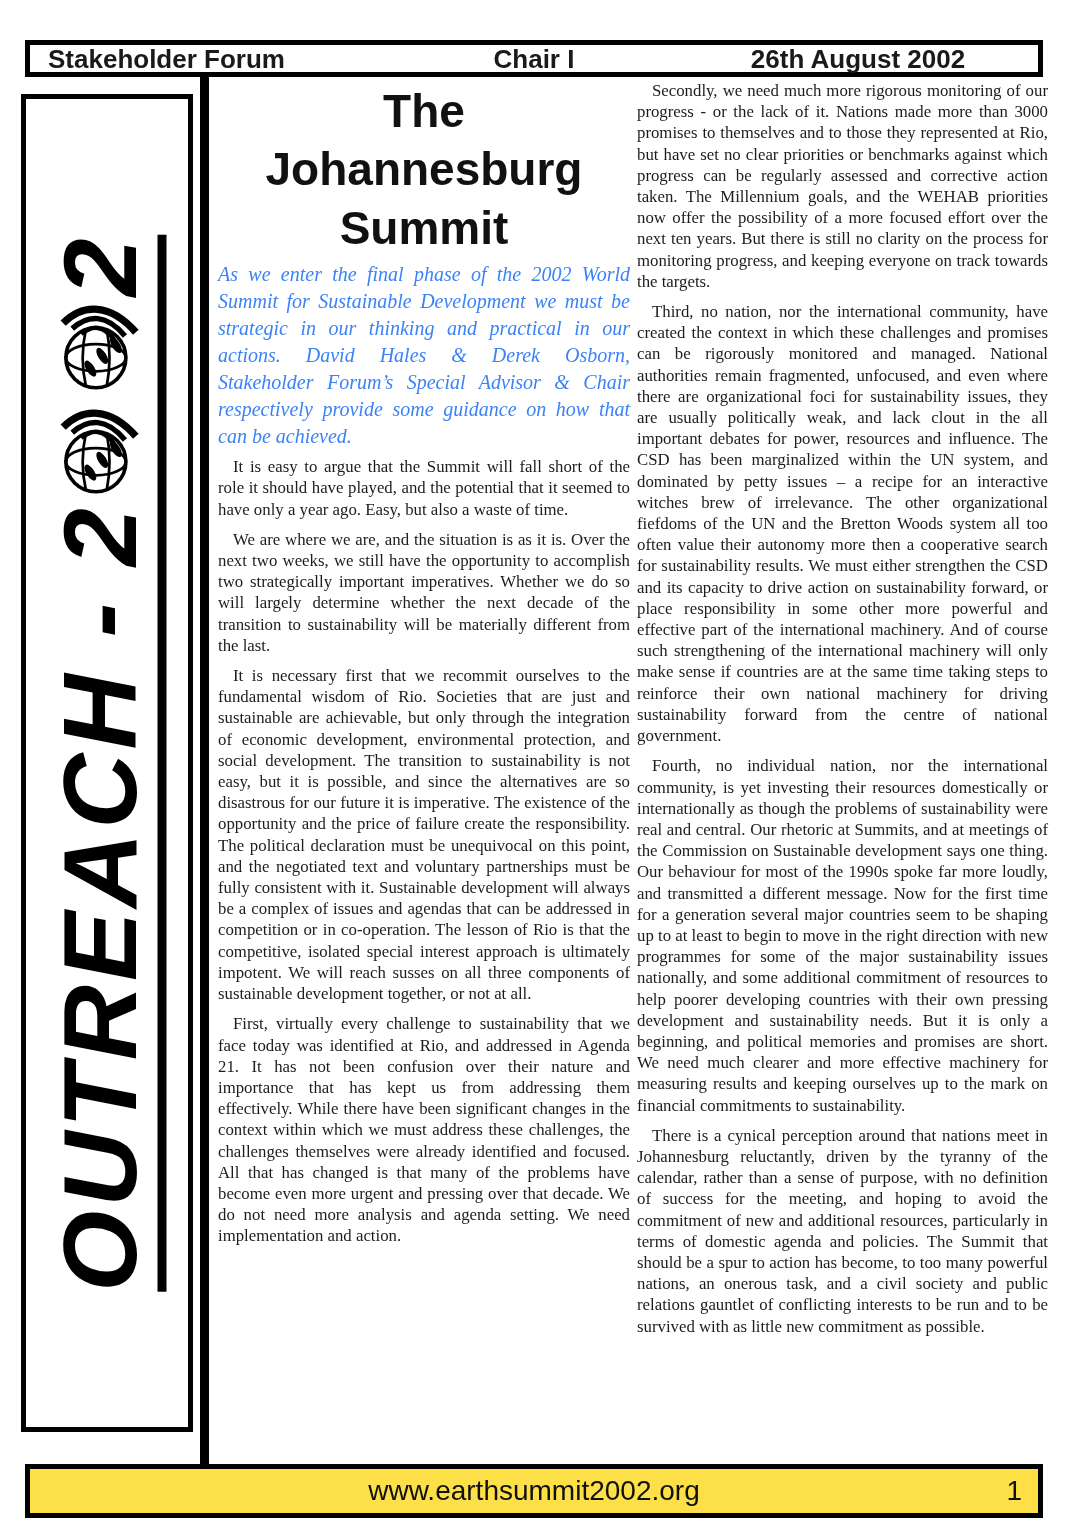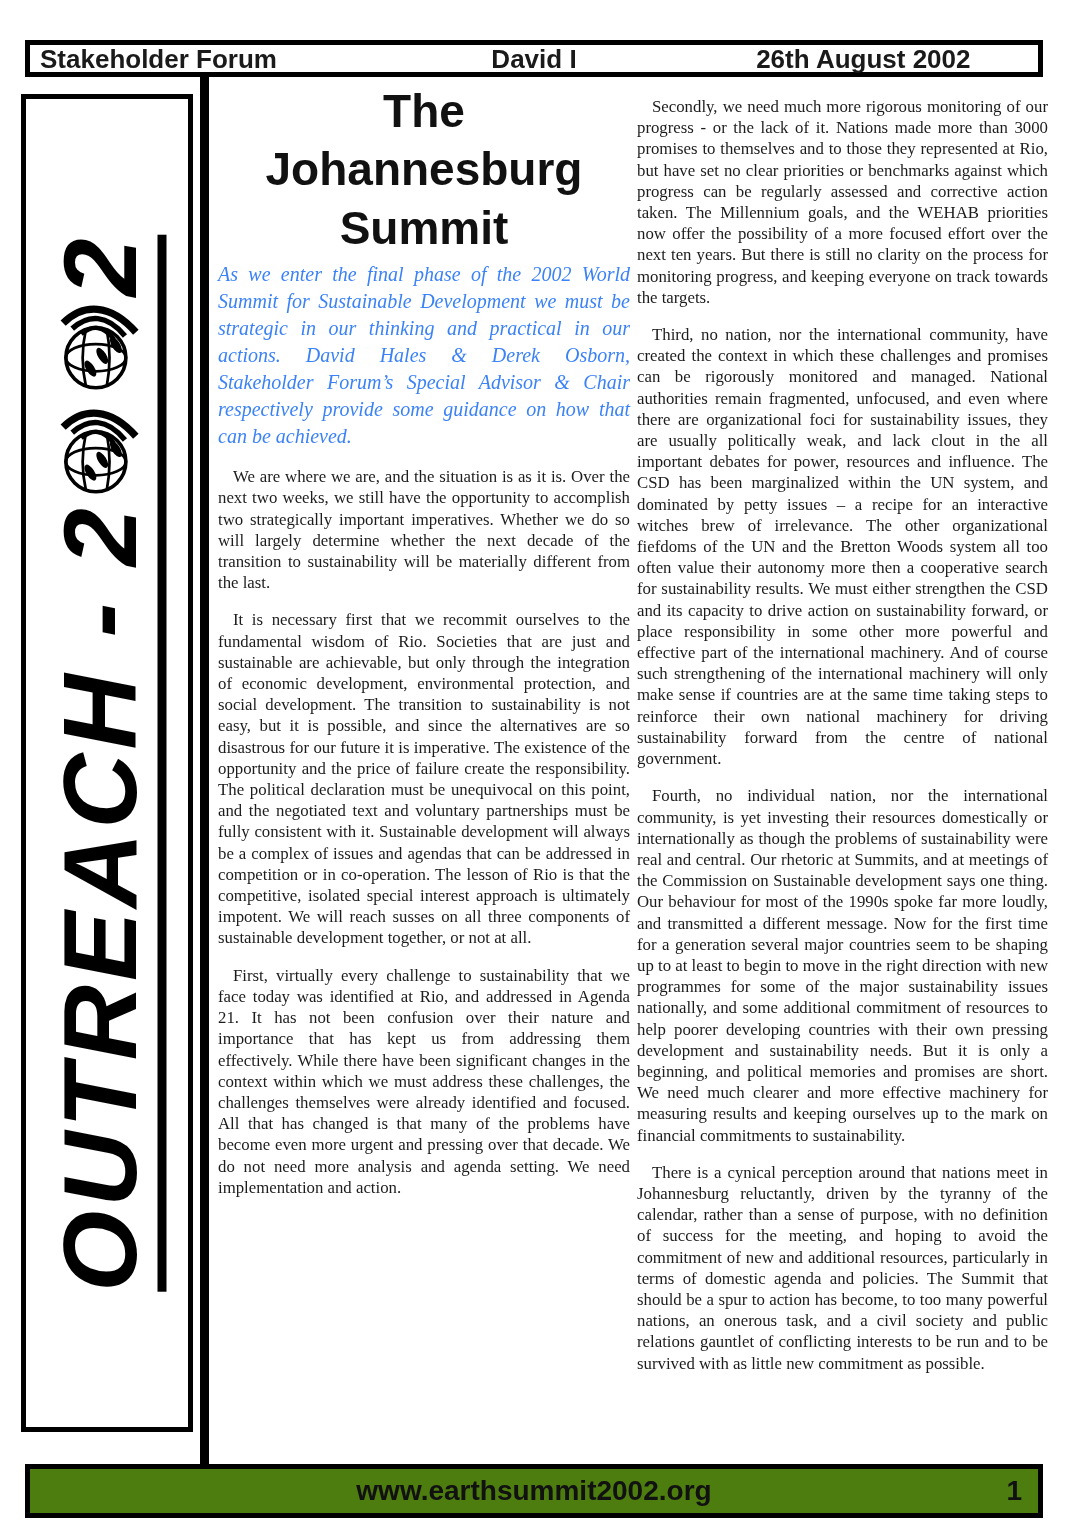--- a/index.html
+++ b/index.html
@@ -9,21 +9,21 @@
     font-family:"Liberation Serif", serif; position:relative; overflow:hidden;
   }
   .page { position:absolute; inset:0; background:#ffffff; }
 
   
   .header-box {
     position:absolute; left:25px; top:40px; width:1018px; height:37px;
     border:5px solid #000; background:#fff;
     display:flex; align-items:center;
     font-family:"Liberation Sans", sans-serif; font-weight:bold; font-size:26px;
-    padding:0 10px; line-height:1;
+    padding:0 18px; line-height:1;
   }
   .header-left  { flex:1; text-align:left; }
   .header-center{ flex:1; text-align:center; }
   .header-right { flex:1; text-align:center; }
 
   
   .vrule { position:absolute; left:200px; top:75px; width:9px; height:1391px; background:#000; }
 
   
   .sidebar-box {
@@ -49,40 +49,40 @@
     font-family:"Liberation Sans", sans-serif; font-weight:bold;
     font-size:46px; line-height:1.27; text-align:center; color:#111;
     max-width:380px; margin:0 auto 4px auto;
   }
   .intro {
     font-style:italic; font-size:20px; line-height:27px;
     text-align:justify; margin:0 0 6px 0; color:#3b82f6;
   }
   p.body {
     font-size:16.8px; line-height:21.2px; text-align:justify;
-    text-indent:15px; margin:16px 0 9px 0; color:#1c1c1c;
+    text-indent:15px; margin:0 0 9px 0; color:#1c1c1c;
   }
 
   
   .footer-box {
     position:absolute; left:25px; top:1464px; width:1018px; height:54px;
-    border:5px solid #000; background:#4d7c0f;
+    border:5px solid #000; background:#fde047;
     display:flex; align-items:center; justify-content:center;
-    font-family:"Liberation Sans", sans-serif; font-weight:bold; font-size:28px; color:#111;
+    font-family:"Liberation Sans", sans-serif; font-weight:normal; font-size:28px; color:#111;
   }
   .footer-page { position:absolute; right:16px; top:50%; transform:translateY(-50%); }
 </style>
 </head>
 <body>
 
 <div class="page">
 
   <div class="header-box">
     <span class="header-left">Stakeholder Forum</span>
-    <span class="header-center">David I</span>
+    <span class="header-center">Chair I</span>
     <span class="header-right">26th August 2002</span>
   </div>
 
   <div class="vrule"></div>
 
   <div class="sidebar-box">
     <div class="masthead">
       <span>OUTREACH - 2</span>
       <svg class="globe" viewBox="0 0 110 104" aria-hidden="true">
         <circle cx="44" cy="48" r="33" fill="none" stroke="#000" stroke-width="4"></circle>
@@ -108,20 +108,21 @@
         <path d="M76 22 C92 40 92 60 68 80" fill="none" stroke="#000" stroke-width="6"></path>
         <path d="M70 32 C80 44 80 56 64 68" fill="none" stroke="#000" stroke-width="5"></path>
       </svg>
       <span>2</span>
     </div>
   </div>
 
   <div class="col-left">
     <h1 class="article-title">The Johannesburg Summit</h1>
     <p class="intro">As we enter the final phase of the 2002 World Summit for Sustainable Development we must be strategic in our thinking and practical in our actions. David Hales &amp; Derek Osborn, Stakeholder Forum’s Special Advisor &amp; Chair respectively provide some guidance on how that can be achieved.</p>
+    <p class="body">It is easy to argue that the Summit will fall short of the role it should have played, and the potential that it seemed to have only a year ago. Easy, but also a waste of time.</p>
     <p class="body">We are where we are, and the situation is as it is. Over the next two weeks, we still have the opportunity to accomplish two strategically important imperatives. Whether we do so will largely determine whether the next decade of the transition to sustainability will be materially different from the last.</p>
     <p class="body">It is necessary first that we recommit ourselves to the fundamental wisdom of Rio. Societies that are just and sustainable are achievable, but only through the integration of economic development, environmental protection, and social development. The transition to sustainability is not easy, but it is possible, and since the alternatives are so disastrous for our future it is imperative. The existence of the opportunity and the price of failure create the responsibility. The political declaration must be unequivocal on this point, and the negotiated text and voluntary partnerships must be fully consistent with it. Sustainable development will always be a complex of issues and agendas that can be addressed in competition or in co-operation. The lesson of Rio is that the competitive, isolated special interest approach is ultimately impotent. We will reach susses on all three components of sustainable development together, or not at all.</p>
     <p class="body">First, virtually every challenge to sustainability that we face today was identified at Rio, and addressed in Agenda 21. It has not been confusion over their nature and importance that has kept us from addressing them effectively. While there have been significant changes in the context within which we must address these challenges, the challenges themselves were already identified and focused. All that has changed is that many of the problems have become even more urgent and pressing over that decade. We do not need more analysis and agenda setting. We need implementation and action.</p>
   </div>
 
   <div class="col-right">
     <p class="body">Secondly, we need much more rigorous monitoring of our progress - or the lack of it. Nations made more than 3000 promises to themselves and to those they represented at Rio, but have set no clear priorities or benchmarks against which progress can be regularly assessed and corrective action taken. The Millennium goals, and the WEHAB priorities now offer the possibility of a more focused effort over the next ten years. But there is still no clarity on the process for monitoring progress, and keeping everyone on track towards the targets.</p>
     <p class="body">Third, no nation, nor the international community, have created the context in which these challenges and promises can be rigorously monitored and managed. National authorities remain fragmented, unfocused, and even where there are organizational foci for sustainability issues, they are usually politically weak, and lack clout in the all important debates for power, resources and influence. The CSD has been marginalized within the UN system, and dominated by petty issues – a recipe for an interactive witches brew of irrelevance. The other organizational fiefdoms of the UN and the Bretton Woods system all too often value their autonomy more then a cooperative search for sustainability results. We must either strengthen the CSD and its capacity to drive action on sustainability forward, or place responsibility in some other more powerful and effective part of the international machinery. And of course such strengthening of the international machinery will only make sense if countries are at the same time taking steps to reinforce their own national machinery for driving sustainability forward from the centre of national government.</p>
     <p class="body">Fourth, no individual nation, nor the international community, is yet investing their resources domestically or internationally as though the problems of sustainability were real and central. Our rhetoric at Summits, and at meetings of the Commission on Sustainable development says one thing. Our behaviour for most of the 1990s spoke far more loudly, and transmitted a different message. Now for the first time for a generation several major countries seem to be shaping up to at least to begin to move in the right direction with new programmes for some of the major sustainability issues nationally, and some additional commitment of resources to help poorer developing countries with their own pressing development and sustainability needs. But it is only a beginning, and political memories and promises are short. We need much clearer and more effective machinery for measuring results and keeping ourselves up to the mark on financial commitments to sustainability.</p>
     <p class="body">There is a cynical perception around that nations meet in Johannesburg reluctantly, driven by the tyranny of the calendar, rather than a sense of purpose, with no definition of success for the meeting, and hoping to avoid the commitment of new and additional resources, particularly in terms of domestic agenda and policies. The Summit that should be a spur to action has become, to too many powerful nations, an onerous task, and a civil society and public relations gauntlet of conflicting interests to be run and to be survived with as little new commitment as possible.</p>

